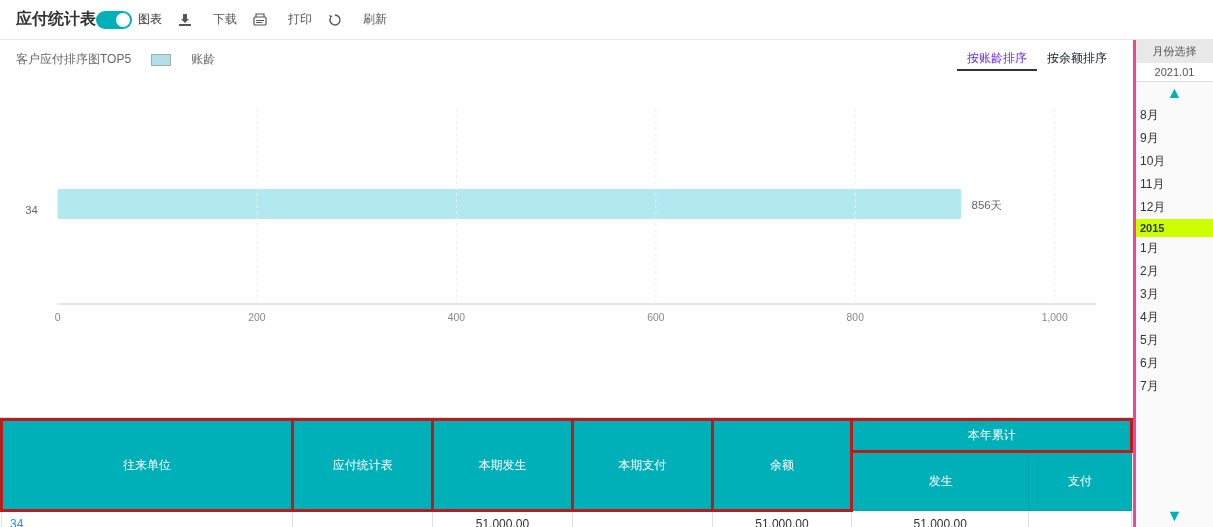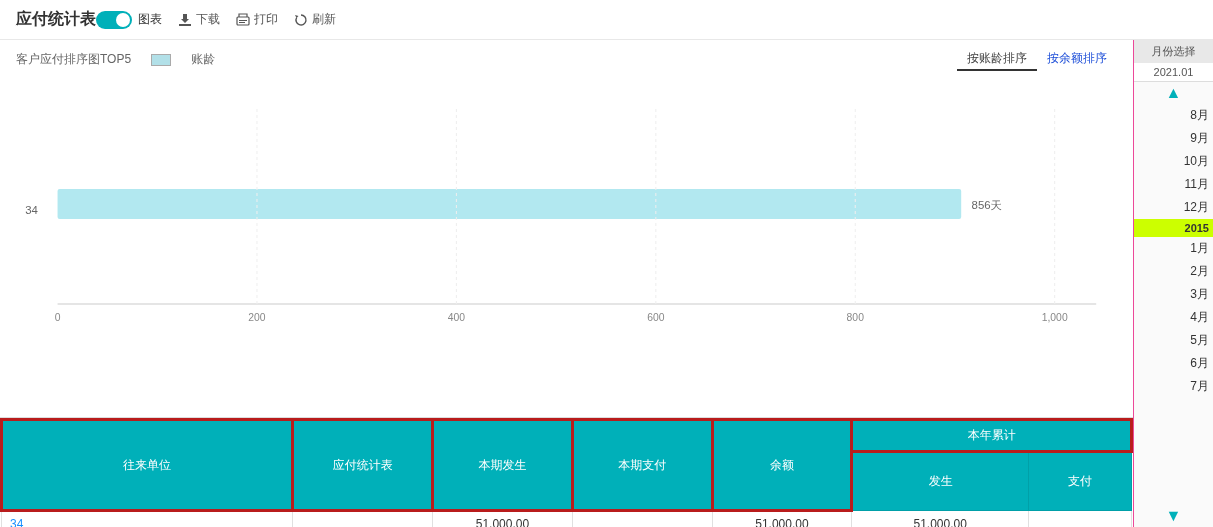--- a/index.html
+++ b/index.html
@@ -7,57 +7,57 @@
 
     .main-container { width: 1213px; height: 527px; background: #fff; display: flex; flex-direction: column; overflow: hidden; }
 
     
     .header { display: flex; align-items: center; justify-content: flex-start; padding: 8px 16px; background: #fff; border-bottom: 1px solid #e8e8e8; height: 40px; }
     .header-title { font-size: 16px; font-weight: bold; color: #333; }
     .header-actions { display: flex; align-items: center; gap: 16px; }
     .toggle-wrap { display: flex; align-items: center; gap: 6px; }
     .toggle { width: 36px; height: 18px; background: #00b0b9; border-radius: 9px; position: relative; cursor: pointer; }
     .toggle::after { content: ''; position: absolute; width: 14px; height: 14px; background: #fff; border-radius: 50%; top: 2px; right: 2px; }
-    .action-btn { display: flex; align-items: center; gap: 4px; cursor: pointer; color: #555; font-size: 12px; }
+    .action-btn { display: flex; align-items: center; gap: 21px; cursor: pointer; color: #555; font-size: 12px; }
 
     
     .content-area { display: flex; flex: 1; overflow: hidden; }
 
     
     .chart-section { flex: 1; display: flex; flex-direction: column; overflow: hidden; }
 
     
     .chart-header { display: flex; align-items: center; justify-content: space-between; padding: 8px 16px; }
     .chart-legend { display: flex; align-items: center; gap: 20px; font-size: 12px; color: #666; }
     .legend-box { width: 20px; height: 12px; background: #b2e0e8; border: 1px solid #aaa; }
     .sort-tabs { display: flex; gap: 0; }
-    .sort-tab { padding: 2px 10px; cursor: pointer; font-size: 12px; color: #1d4ed8; border-bottom: 2px solid transparent; }
-    .sort-tab.active { color: #404040; border-bottom: 2px solid #333; }
+    .sort-tab { padding: 2px 10px; cursor: pointer; font-size: 12px; color: #0f172a; border-bottom: 2px solid transparent; }
+    .sort-tab.active { color: #6d28d9; border-bottom: 2px solid #333; }
 
     
     .chart-area { flex: 1; padding: 0 16px; position: relative; min-height: 0; }
     .chart-svg-wrap { width: 100%; height: 280px; }
 
     
     .table-section { height: 110px; border-top: 1px solid #ddd; }
     .table-wrap { width: 100%; overflow-x: auto; }
     table { width: 100%; border-collapse: collapse; font-size: 12px; }
     thead tr.header-row-1 th { background: #00b0b9; color: #fff; text-align: center; padding: 6px 20px; border: 3px solid #b91c1c; font-weight: normal; }
     thead tr.header-row-2 th { background: #00b0b9; color: #fff; text-align: center; padding: 20px 8px; border: 1px solid #00a0a8; font-weight: normal; }
     tbody tr td { background: #fff; text-align: center; padding: 5px 8px; border: 1px solid #e0e0e0; font-size: 12px; }
     tbody tr td.td-left { text-align: left; color: #1890ff; }
     td.td-link { color: #1890ff; text-decoration: underline; cursor: pointer; }
 
     
-    .right-sidebar { width: 80px; border-left: 1px solid #ec4899; background: #fafafa; display: flex; flex-direction: column; overflow: hidden; }
+    .right-sidebar { width: 80px; border-left: 3px solid #ec4899; background: #fafafa; display: flex; flex-direction: column; overflow: hidden; }
     .sidebar-header { background: #e8e8e8; text-align: center; padding: 4px 2px; font-size: 11px; color: #555; }
     .sidebar-selected { background: #fff; text-align: center; padding: 3px 2px; font-size: 11px; color: #555; border-bottom: 1px solid #ddd; }
     .nav-up, .nav-down { text-align: center; cursor: pointer; color: #00b0b9; padding: 2px; font-size: 16px; }
     .month-list { overflow-y: auto; flex: 1; }
-    .month-item { text-align: right; padding: 3px 4px; font-size: 12px; color: #333; cursor: pointer; }
+    .month-item { text-align: left; padding: 3px 4px; font-size: 12px; color: #333; cursor: pointer; }
     .month-item.year-marker { background: #ccff00; color: #333; font-weight: bold; font-size: 11px; }
 
     
     .sidebar-scroll-area { display: flex; flex-direction: column; flex: 1; overflow: hidden; }
   </style>
 </head>
 <body>
 
 <div class="main-container">
 

